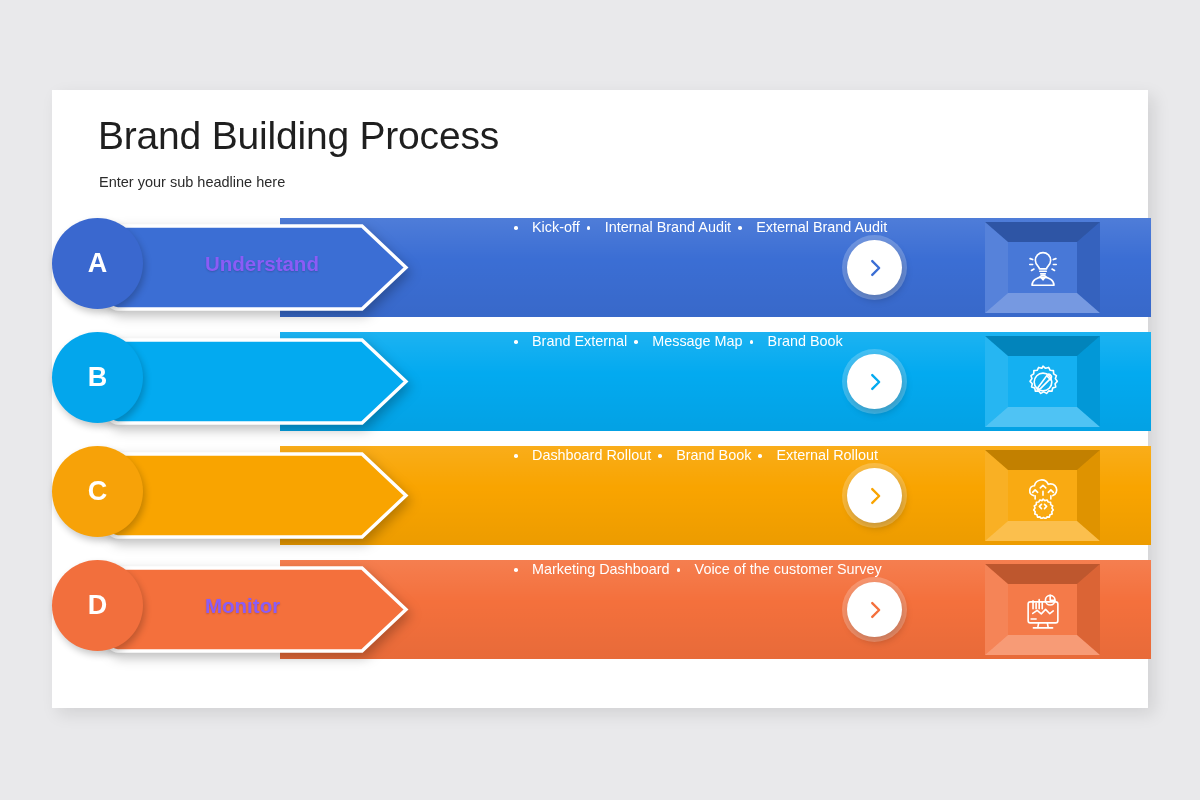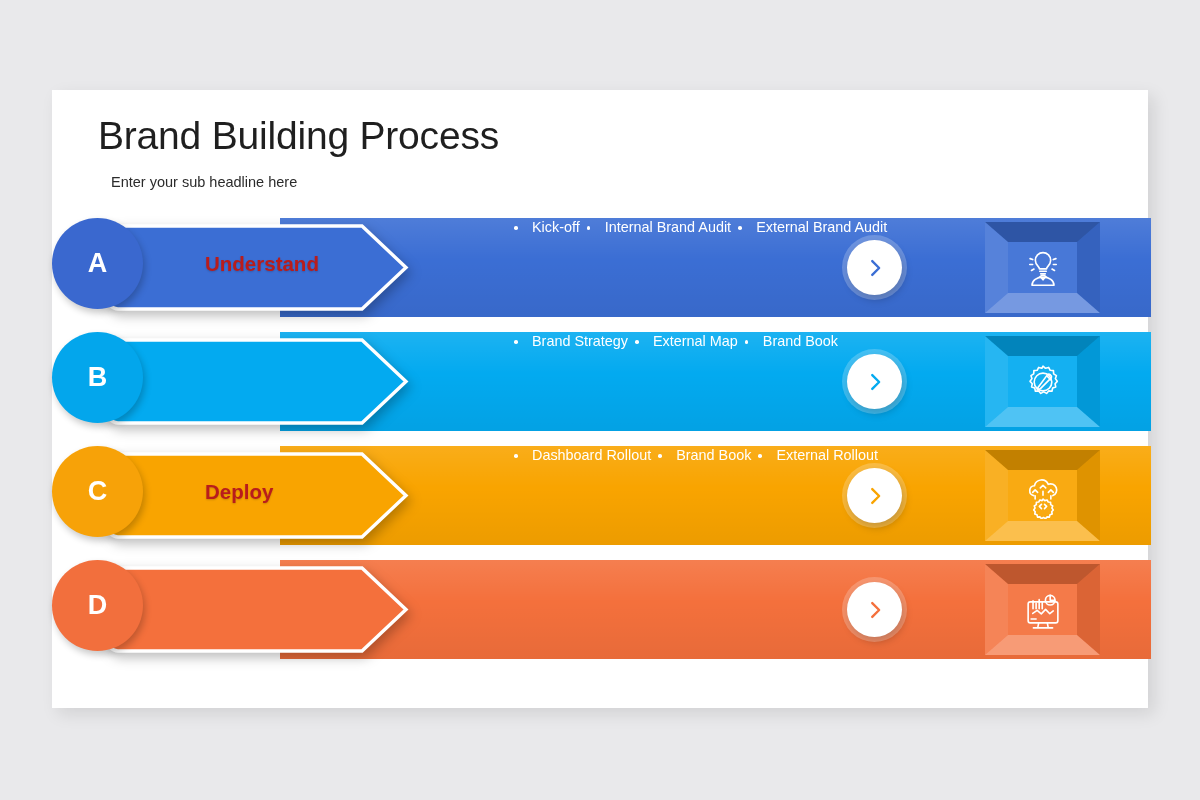--- a/index.html
+++ b/index.html
@@ -18,21 +18,21 @@
   }
 
   
   .title{
     position:absolute;left:46px;top:24px;
     font-size:39px;font-weight:400;color:#1f1f1f;
     letter-spacing:-.2px;white-space:nowrap;
   }
   .subtitle{
     position:absolute;left:47px;top:84px;
-    font-size:14.5px;font-weight:400;color:#2b2b2b;white-space:nowrap;margin-left:12px;
+    font-size:14.5px;font-weight:400;color:#2b2b2b;white-space:nowrap;
   }
 
   
   .rows{position:absolute;left:0;top:128px;width:1096px;}
   .row{position:relative;height:99px;margin-bottom:15px;}
 
   
   .bar{
     position:absolute;left:228px;top:0;right:-3px;height:99px;
   }
@@ -57,21 +57,21 @@
     position:absolute;left:0px;top:0px;width:91px;height:91px;border-radius:50%;
     display:flex;align-items:center;justify-content:center;
     color:#fff;font-size:27px;font-weight:700;
     box-shadow:2px 4px 7px rgba(0,0,0,.22);
   }
   .badge span{pointer-events:none;}
 
   .steplabel{
     position:absolute;left:153px;top:0;height:91px;
     display:flex;align-items:center;
-    color:#b91c1c;font-size:20.5px;font-weight:700;white-space:nowrap;
+    color:#8b5cf6;font-size:20.5px;font-weight:700;white-space:nowrap;
     text-shadow:0 1px 2px rgba(0,0,0,.18);
   }
 
   
   .bullets{
     position:absolute;left:455px;top:0;height:99px;
     display:flex;flex-direction:row;justify-content:center;
     padding:0;margin:0;list-style:none;
   }
   .bullets li{
@@ -188,22 +188,22 @@
           </svg>
             </div>
     </div>
 
     <div class="badge">
       <span>B</span>
     </div>
 
 
     <ul class="bullets">
-      <li>Brand Strategy</li>
-            <li>External  Map</li>
+      <li>Brand External</li>
+            <li>Message  Map</li>
             <li>Brand Book</li>
     </ul>
 
     <div class="chev">
       <svg width="22" height="22" viewBox="0 0 24 24">
         <path d="M9 4.5 L16.5 12 L9 19.5" fill="none" stroke="#03aaf0" stroke-width="2.6" stroke-linecap="round" stroke-linejoin="round"></path>
       </svg>
     </div>
 
     <div class="tile">
@@ -237,21 +237,20 @@
               <svg viewBox="0 0 310 91" preserveAspectRatio="none">
             <path d="M14 4 H258 L302 45.5 L258 87 H14 A10 10 0 0 1 4 77 V14 A10 10 0 0 1 14 4 Z" fill="#f9a400" stroke="#ffffff" stroke-width="3.4"></path>
           </svg>
             </div>
     </div>
 
     <div class="badge">
       <span>C</span>
     </div>
 
-    <div class="steplabel">Deploy</div>
 
     <ul class="bullets">
       <li>Dashboard Rollout</li>
             <li>Brand Book</li>
             <li>External Rollout</li>
     </ul>
 
     <div class="chev">
       <svg width="22" height="22" viewBox="0 0 24 24">
         <path d="M9 4.5 L16.5 12 L9 19.5" fill="none" stroke="#f9a400" stroke-width="2.6" stroke-linecap="round" stroke-linejoin="round"></path>
@@ -289,22 +288,25 @@
               <svg viewBox="0 0 310 91" preserveAspectRatio="none">
             <path d="M14 4 H258 L302 45.5 L258 87 H14 A10 10 0 0 1 4 77 V14 A10 10 0 0 1 14 4 Z" fill="#f4703c" stroke="#ffffff" stroke-width="3.4"></path>
           </svg>
             </div>
     </div>
 
     <div class="badge">
       <span>D</span>
     </div>
 
+    <div class="steplabel">Monitor</div>
 
     <ul class="bullets">
+      <li>Marketing Dashboard</li>
+            <li>Voice of the customer  Survey</li>
     </ul>
 
     <div class="chev">
       <svg width="22" height="22" viewBox="0 0 24 24">
         <path d="M9 4.5 L16.5 12 L9 19.5" fill="none" stroke="#f4703c" stroke-width="2.6" stroke-linecap="round" stroke-linejoin="round"></path>
       </svg>
     </div>
 
     <div class="tile">
       <div class="bevel">

